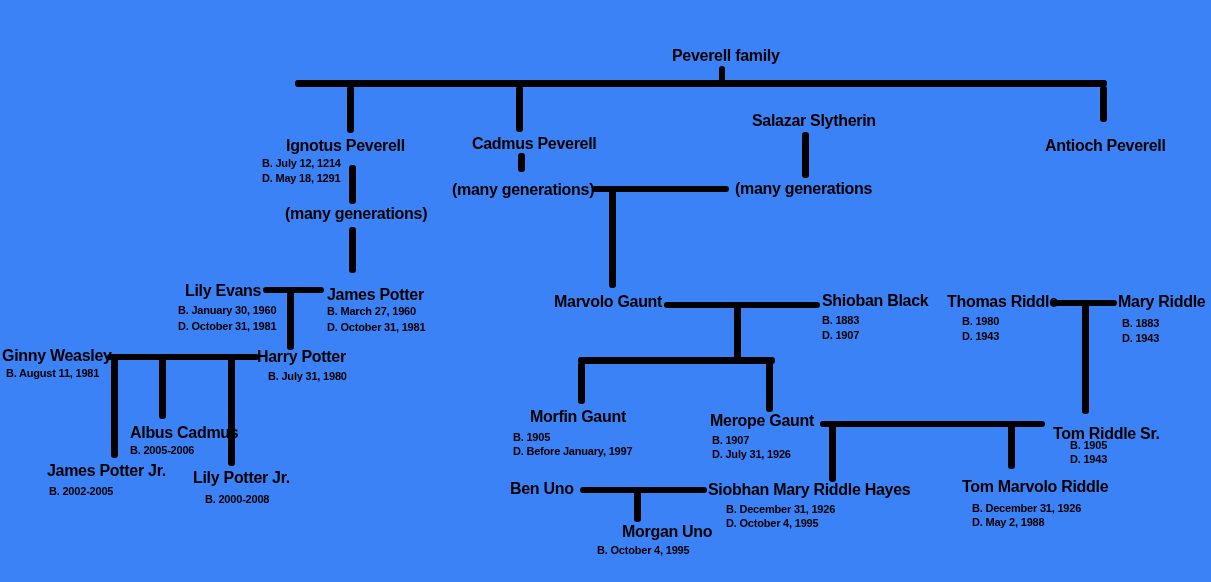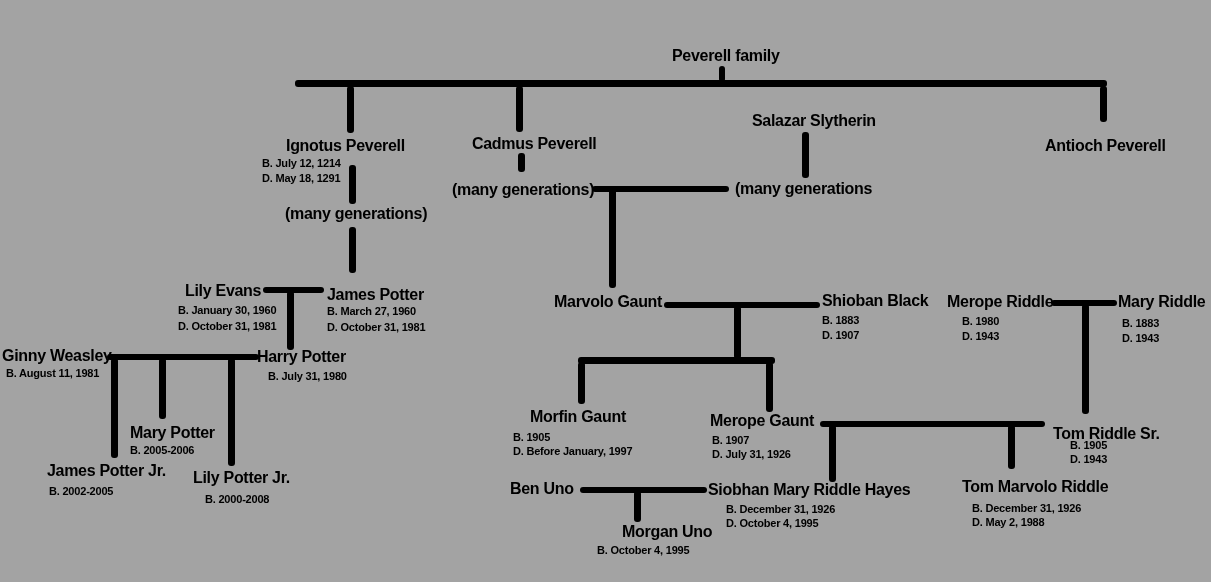--- a/index.html
+++ b/index.html
@@ -33,21 +33,21 @@
     font-size: 11px;
     line-height: 10px;
     letter-spacing: -0.2px;
     color: #000000;
     white-space: nowrap;
   }
 </style>
 </head>
 <body>
 
-<div class="canvas" id="tree-canvas" style="background: #a3a3a3;">
+<div class="canvas" id="tree-canvas" style="background: #3b82f6;">
     <div class="connector" style="left: 719px; top: 66px; width: 6px; height: 16px; background: rgb(0, 0, 0);"></div>
     <div class="connector" style="left: 295px; top: 80px; width: 812px; height: 7px; background: rgb(0, 0, 0);"></div>
     <div class="connector" style="left: 347px; top: 86px; width: 7px; height: 47px; background: rgb(0, 0, 0);"></div>
     <div class="connector" style="left: 516px; top: 86px; width: 7px; height: 46px; background: rgb(0, 0, 0);"></div>
     <div class="connector" style="left: 1100px; top: 86px; width: 7px; height: 36px; background: rgb(0, 0, 0);"></div>
     <div class="connector" style="left: 349px; top: 165px; width: 7px; height: 39px; background: rgb(0, 0, 0);"></div>
     <div class="connector" style="left: 349px; top: 227px; width: 7px; height: 46px; background: rgb(0, 0, 0);"></div>
     <div class="connector" style="left: 518px; top: 153px; width: 7px; height: 19px; background: rgb(0, 0, 0);"></div>
     <div class="connector" style="left: 802px; top: 132px; width: 7px; height: 46px; background: rgb(0, 0, 0);"></div>
     <div class="connector" style="left: 592px; top: 186px; width: 137px; height: 6px; background: rgb(0, 0, 0);"></div>
@@ -108,41 +108,41 @@
     </div>
     <div>
       <span class="name" style="left: 257px; top: 350px;">Harry Potter</span>
       <span class="date" style="left: 268px; top: 371px;">B. July 31, 1980</span>
     </div>
     <div>
       <span class="name" style="left: 2px; top: 349px;">Ginny Weasley</span>
       <span class="date" style="left: 6px; top: 368px;">B. August 11, 1981</span>
     </div>
     <div>
-      <span class="name" style="left: 130px; top: 426px;">Mary Potter</span>
+      <span class="name" style="left: 130px; top: 426px;">Albus Cadmus</span>
       <span class="date" style="left: 130px; top: 445px;">B. 2005-2006</span>
     </div>
     <div>
       <span class="name" style="left: 47px; top: 464px;">James Potter Jr.</span>
       <span class="date" style="left: 49px; top: 486px;">B. 2002-2005</span>
     </div>
     <div>
       <span class="name" style="left: 193px; top: 471px;">Lily Potter Jr.</span>
       <span class="date" style="left: 205px; top: 494px;">B. 2000-2008</span>
     </div>
     <div>
       <span class="name" style="left: 554px; top: 295px;">Marvolo Gaunt</span>
     </div>
     <div>
       <span class="name" style="left: 822px; top: 294px;">Shioban Black</span>
       <span class="date" style="left: 822px; top: 315px;">B. 1883</span>
       <span class="date" style="left: 822px; top: 330px;">D. 1907</span>
     </div>
     <div>
-      <span class="name" style="left: 947px; top: 295px;">Merope Riddle</span>
+      <span class="name" style="left: 947px; top: 295px;">Thomas Riddle</span>
       <span class="date" style="left: 962px; top: 316px;">B. 1980</span>
       <span class="date" style="left: 962px; top: 331px;">D. 1943</span>
     </div>
     <div>
       <span class="name" style="left: 1118px; top: 295px;">Mary Riddle</span>
       <span class="date" style="left: 1122px; top: 318px;">B. 1883</span>
       <span class="date" style="left: 1122px; top: 333px;">D. 1943</span>
     </div>
     <div>
       <span class="name" style="left: 530px; top: 410px;">Morfin Gaunt</span>

